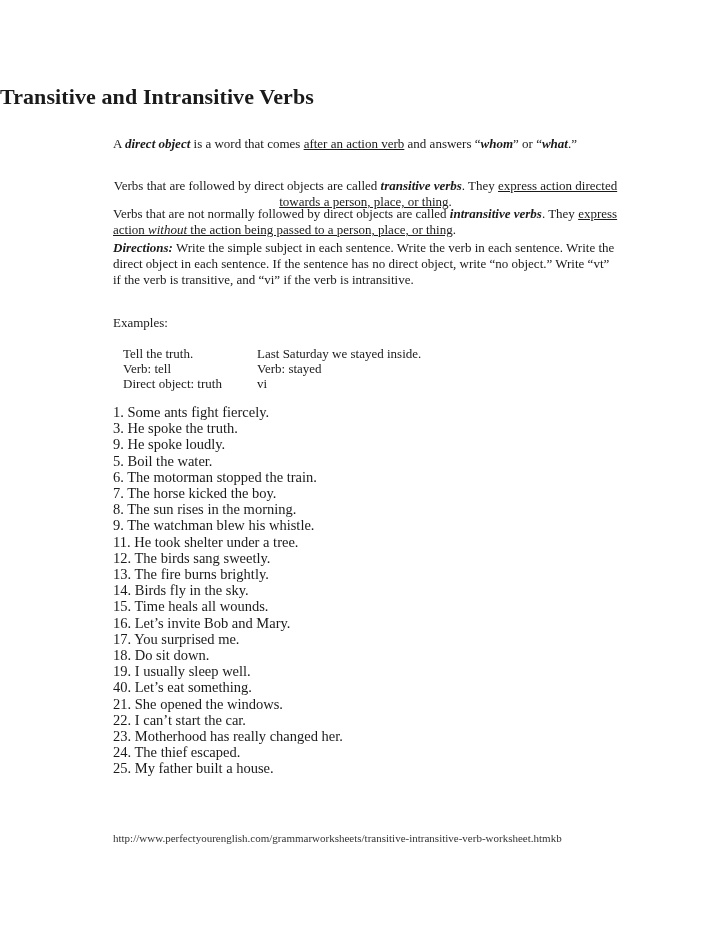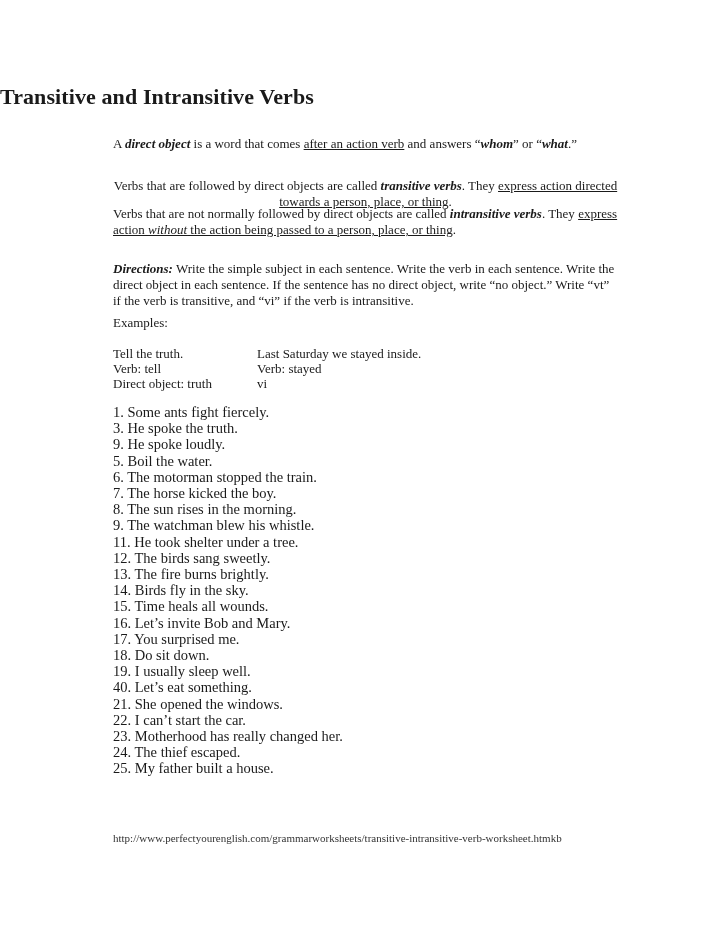--- a/index.html
+++ b/index.html
@@ -34,27 +34,27 @@
   </div>
 
   <div class="para" style="top:178px;text-align:center;">
     <span>Verbs that are followed by direct objects are called </span><b>transitive verbs</b><span>. They </span><span class="u">express action directed towards a person, place, or thing</span><span>.</span>
   </div>
 
   <div class="para" style="top:206px;">
     <span>Verbs that are not normally followed by direct objects are called </span><b>intransitive verbs</b><span>.  They </span><span class="u">express action </span><i class="u">without</i><span class="u"> the action being passed to a person, place, or thing</span><span>.</span>
   </div>
 
-  <div class="para" style="top:261px;">
+  <div class="para" style="top:240px;">
     <b>Directions:</b><span>  Write the simple subject in each sentence.  Write the verb in each sentence.  Write the direct object in each sentence.  If the sentence has no direct object, write “no object.”  Write “vt” if the verb is transitive, and “vi” if the verb is intransitive.</span>
   </div>
 
   <div class="para" style="top:315px;">Examples:</div>
 
-  <div class="ex-col" style="left:113px; top:346px;">
+  <div class="ex-col" style="left:123px; top:346px;">
     <div>Tell the truth.</div>
     <div>Verb:  tell</div>
     <div>Direct object:  truth</div>
   </div>
 
   <div class="ex-col" style="left:257px; top:346px;">
     <div>Last Saturday we stayed inside.</div>
     <div>Verb:  stayed</div>
     <div>vi</div>
   </div>

